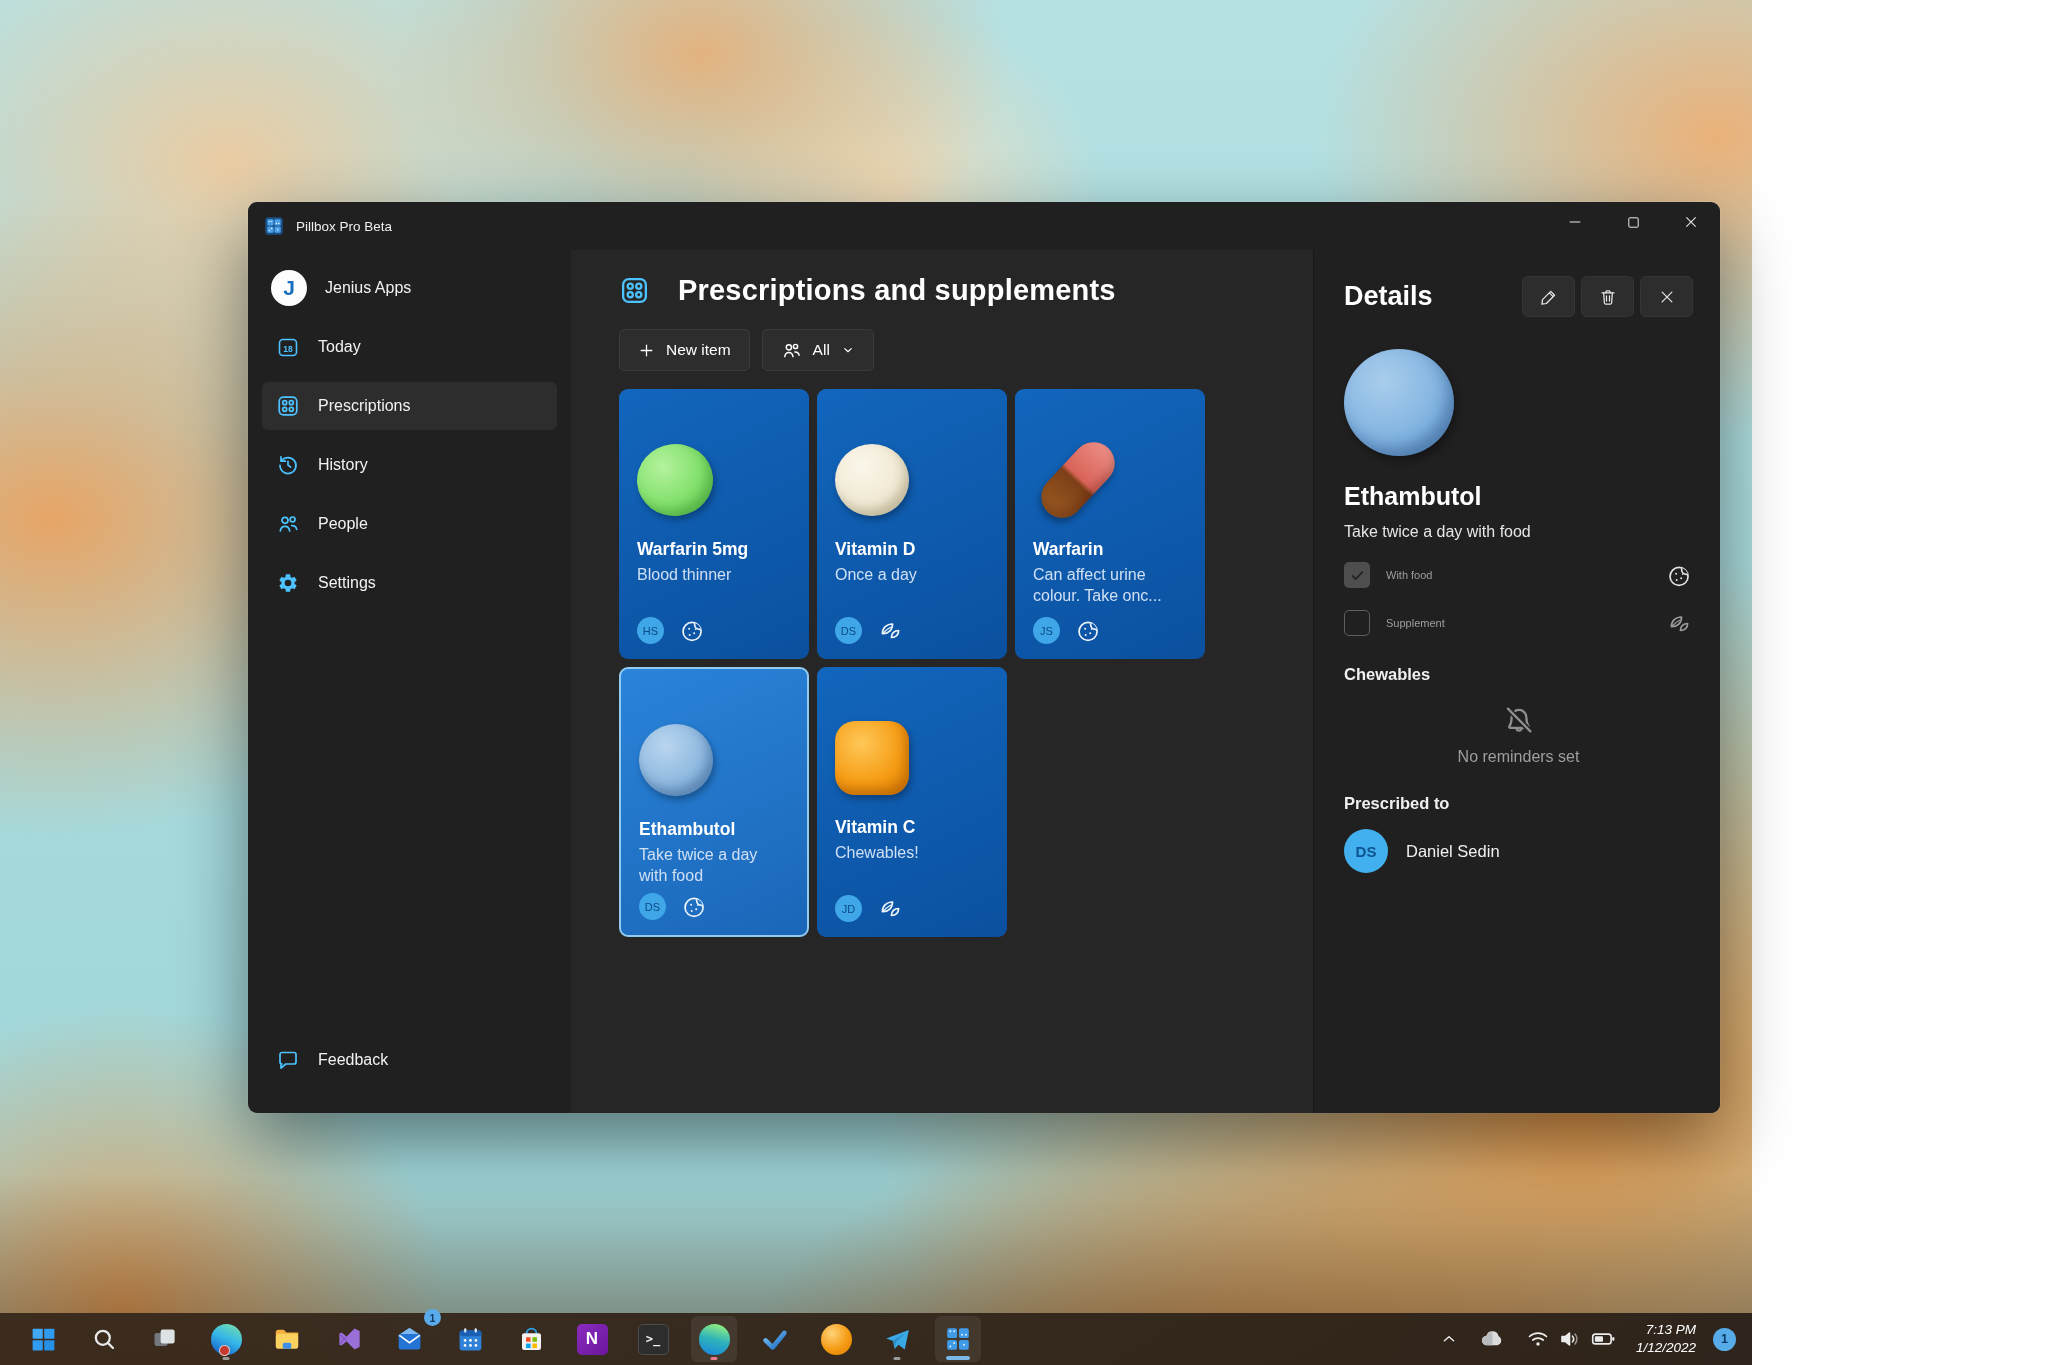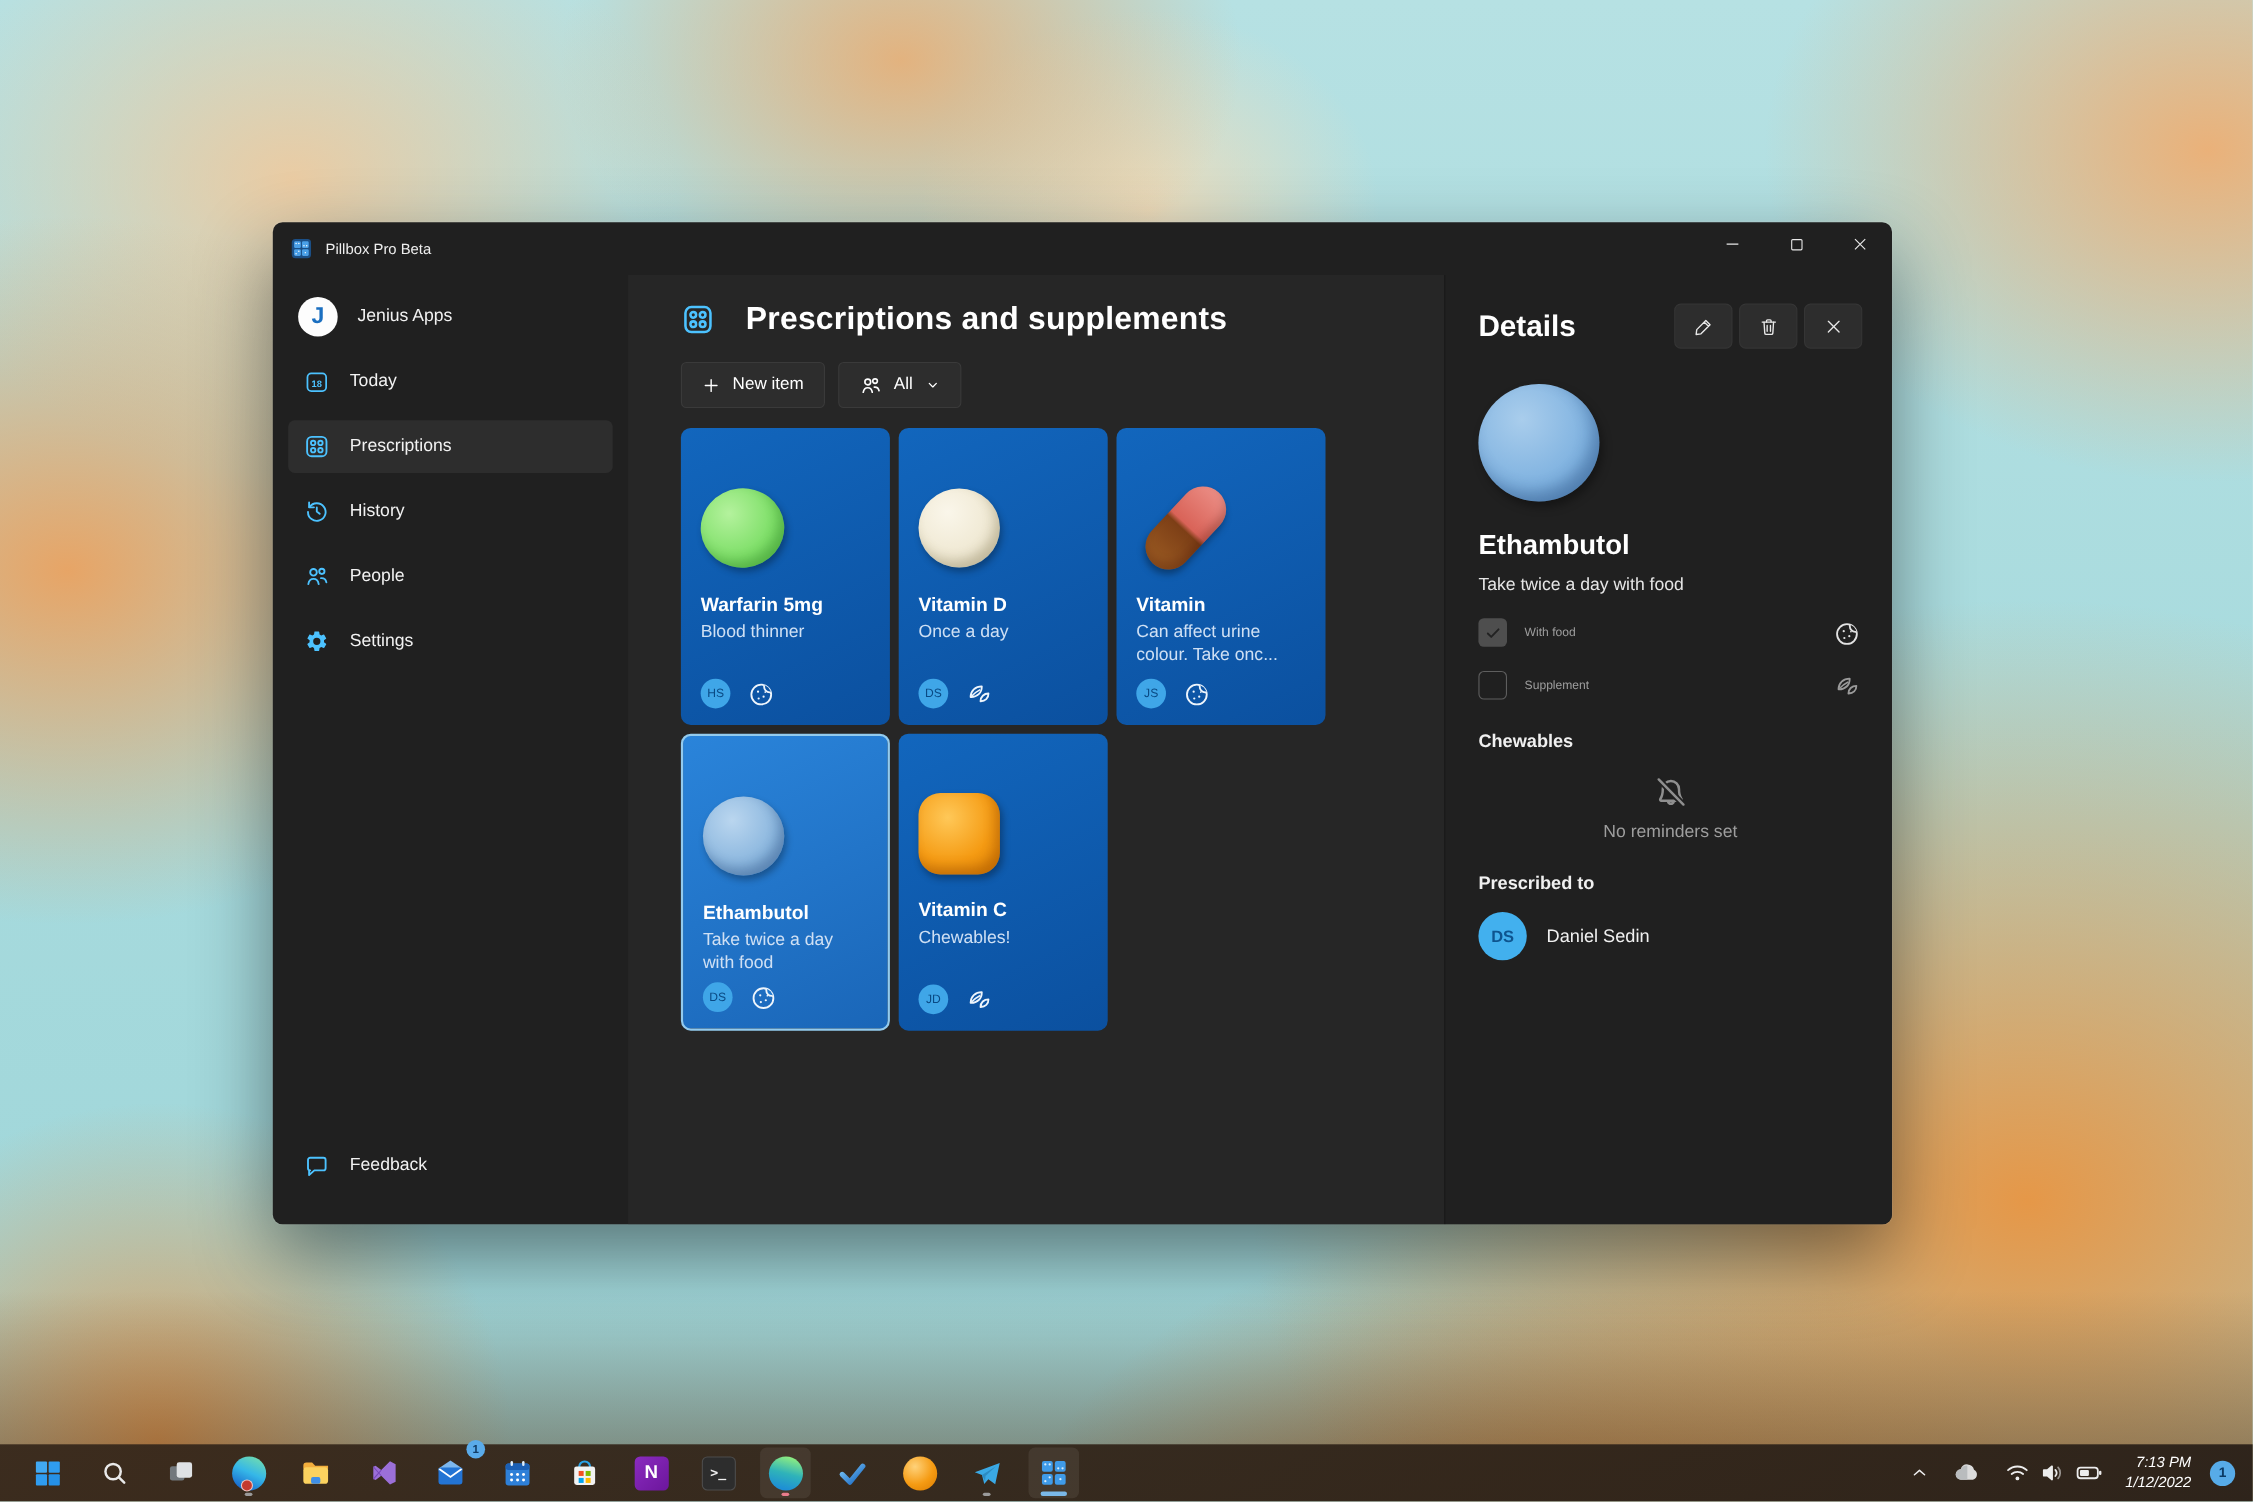--- a/index.html
+++ b/index.html
@@ -1,17 +1,17 @@
 <!DOCTYPE html>
 <html><head>
 <meta charset="utf-8">
 <style>
   * { margin:0; padding:0; box-sizing:border-box; }
   html,body { width:2048px; height:1365px; overflow:hidden; font-family:"Liberation Sans", sans-serif; }
-  .desktop { position:relative; width:2048px; height:1365px; background:#a7dbde; }
+  .desktop { position:relative; width:1752px; height:1365px; background:#a7dbde; }
 
   
   .wallpaper { position:absolute; inset:0;
     background:
       linear-gradient(180deg, rgba(0,0,0,0) 86%, rgba(80,45,15,.55) 100%),
       radial-gradient(620px 460px at 3% 38%, rgba(236,160,92,.92), rgba(236,160,92,0) 70%),
       radial-gradient(500px 380px at 13% 12%, rgba(244,200,152,.85), rgba(244,200,152,0) 70%),
       radial-gradient(430px 320px at 40% 4%, rgba(238,167,102,.8), rgba(238,167,102,0) 72%),
       radial-gradient(300px 260px at 51% 14%, rgba(250,220,180,.8), rgba(250,220,180,0) 70%),
       radial-gradient(560px 420px at 98% 10%, rgba(240,172,110,.9), rgba(240,172,110,0) 72%),
@@ -354,21 +354,21 @@
               </span>
             </div>
           </div>
 
           <div class="card">
             <div class="pill-slot">
                 <div class="capsule-wrap">
                   <div class="pill-capsule"></div>
                 </div>
               </div>
-            <div class="card-title">Vitamin</div>
+            <div class="card-title">Warfarin</div>
             <div class="card-sub">Can affect urine colour. Take onc...</div>
             <div class="card-foot">
               <span class="badge">JS</span>
               <span class="type-ic">
                 <svg width="27" height="27" viewBox="0 0 24 24">
                   <defs>
                       <clipPath id="ckB">
                         <circle cx="11.6" cy="12.8" r="8"></circle>
                       </clipPath>
                     </defs>

